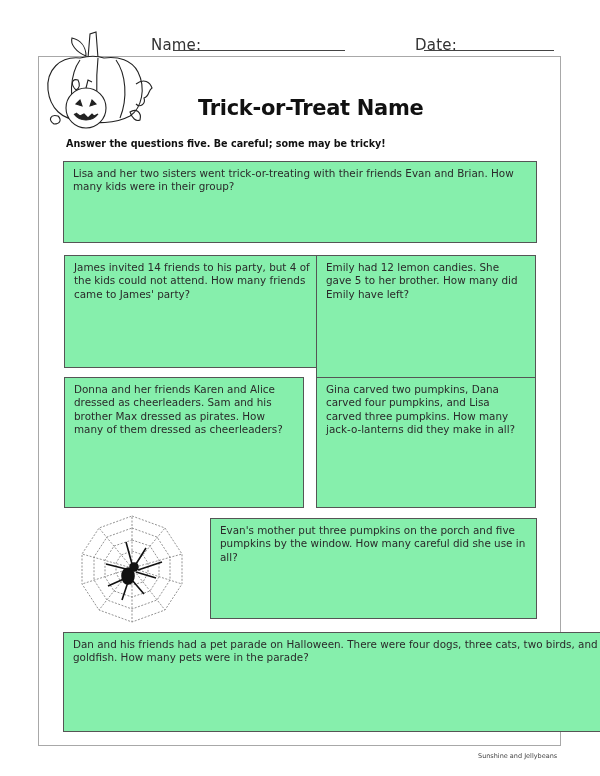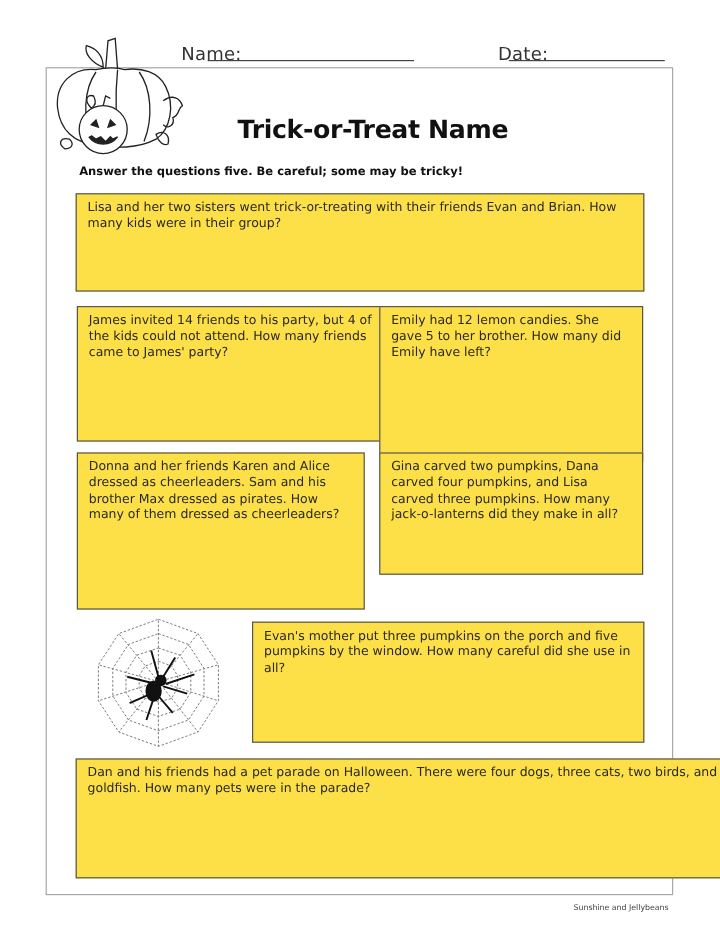--- a/index.html
+++ b/index.html
@@ -6,21 +6,21 @@
   body { width: 600px; height: 776px; position: relative; overflow: hidden;
          font-family: "DejaVu Sans", sans-serif; color: #1a1a1a; }
   .abs { position: absolute; }
   .header-label { font-size: 15px; color: #333; letter-spacing: 0.2px; }
   .underline { border-bottom: 1.5px solid #444; height: 0; }
   .outer { left: 38px; top: 56px; width: 523px; height: 690px;
            border: 1.5px solid #a8a8a8; box-sizing: border-box; }
   .title { font-family: "DejaVu Sans", sans-serif; font-weight: bold;
            font-size: 21px; color: #111; letter-spacing: -0.3px; }
   .instr { font-size: 9.6px; font-weight: bold; color: #111; }
-  .qbox { border: 1.5px solid #555; box-sizing: border-box; background: #fde047;
+  .qbox { border: 1.5px solid #555; box-sizing: border-box; background: #86efac;
           padding: 5px 9px; font-size: 10.4px; line-height: 13.4px; color: #2a2a2a; }
   .footer { font-size: 6.5px; color: #444; }
 </style>
 </head>
 <body>
 
 <div class="abs header-label" style="left:124px; top:36px;margin-left:27px;">Name:</div>
 <div class="abs underline" style="left:173px; top:50px; width:172px;"></div>
 <div class="abs header-label" style="left:383px; top:36px;margin-left:32px;">Date:</div>
 <div class="abs underline" style="left:424px; top:50px; width:130px;"></div>
@@ -65,21 +65,21 @@
 </div>
 
 <div class="abs qbox" style="left:316px; top:255px; width:220px; height:130px;">
   <span>Emily had 12 lemon candies.  She gave 5 to her brother.  How many did Emily have left?</span>
 </div>
 
 <div class="abs qbox" style="left:64px; top:377px; width:240px; height:131px;">
   <span>Donna and her friends Karen and Alice dressed as cheerleaders.  Sam and his brother Max dressed as pirates.  How many of them dressed as cheerleaders?</span>
 </div>
 
-<div class="abs qbox" style="left:316px; top:377px; width:220px; height:102px;">
+<div class="abs qbox" style="left:316px; top:377px; width:220px; height:131px;">
   <span>Gina carved two pumpkins, Dana carved four pumpkins, and Lisa carved three pumpkins.   How many jack-o-lanterns did they make in all?</span>
 </div>
 
 <div class="abs" style="left:62px; top:512px; width:140px; height:112px;">
   <svg width="140" height="112" viewBox="0 0 140 112" fill="none" stroke="#777" stroke-width="0.8" stroke-dasharray="2 1.5">
     <g transform="translate(70,56)">
       <polygon points="0,-52 33,-40 50,-14 50,16 33,42 0,54 -33,42 -50,16 -50,-14 -33,-40"></polygon>
       <polygon points="0,-40 25,-31 38,-11 38,12 25,32 0,41 -25,32 -38,12 -38,-11 -25,-31"></polygon>
       <polygon points="0,-28 18,-22 27,-8 27,9 18,23 0,29 -18,23 -27,9 -27,-8 -18,-22"></polygon>
       <polygon points="0,-17 11,-13 16,-5 16,5 11,14 0,17 -11,14 -16,5 -16,-5 -11,-13"></polygon>

